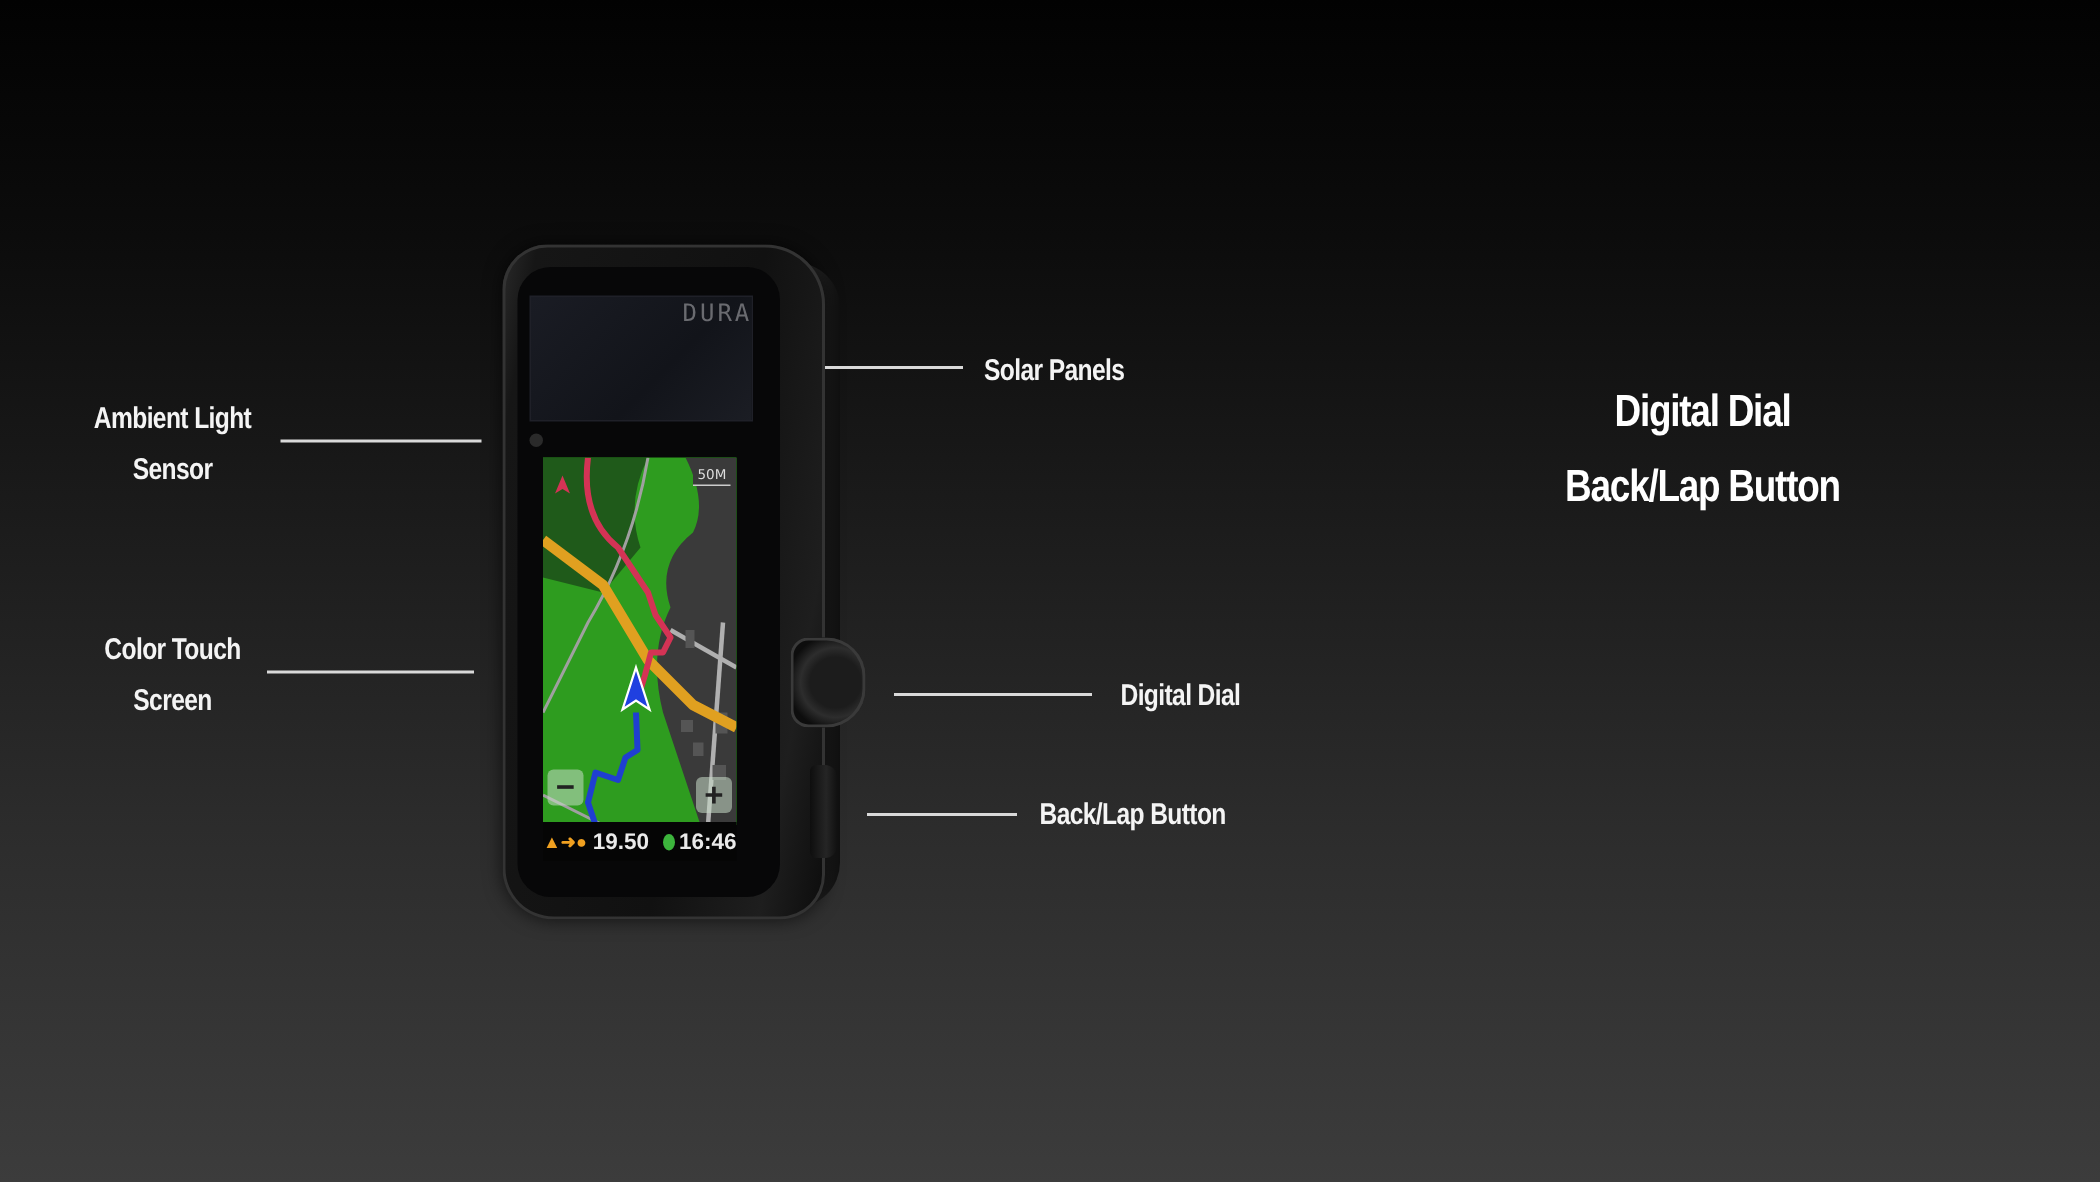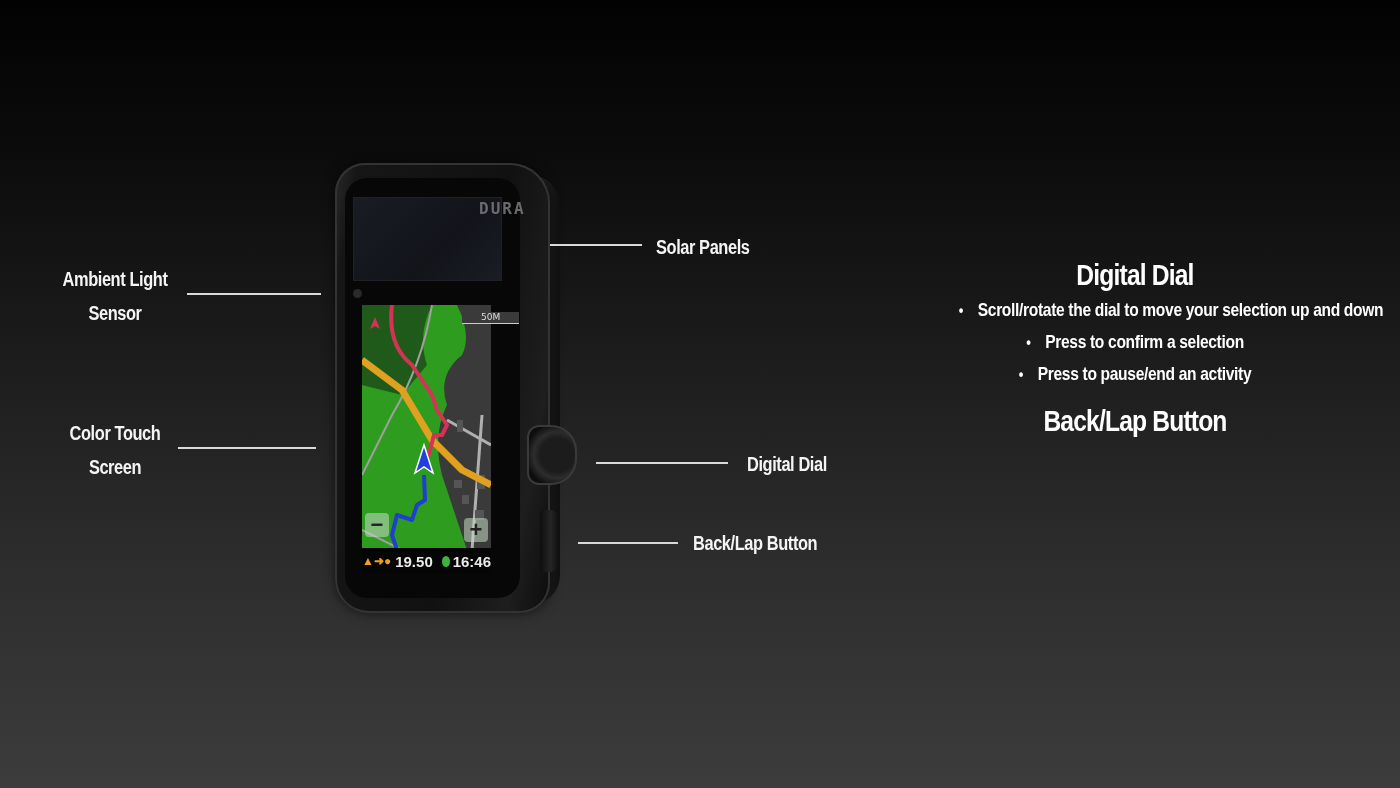--- a/index.html
+++ b/index.html
@@ -35,21 +35,21 @@
     position:absolute; left:345px; top:178px; width:175px; height:420px;
     background:#070708; border-radius: 22px;
   }
   .solar {
     position:absolute; left:353px; top:197px; width:147px; height:82px;
     background: linear-gradient(135deg, #1a1c24, #12141a 60%, #1b1d24);
     border:1px solid #1f2028;
   }
   .brand {
     position:absolute; left:455px; top:199px; font-family:"DejaVu Sans Mono", monospace;
-    font-size:16px; font-weight:bold; color:#6a6b70; letter-spacing:2px;margin-left:24px;
+    font-size:16px; font-weight:normal; color:#6a6b70; letter-spacing:2px;
   }
   .sensor {
     position:absolute; left:353px; top:289px; width:9px; height:9px; border-radius:50%;
     background:#2a2a2a;
   }
   .screen {
     position:absolute; left:362px; top:305px; width:129px; height:245px; overflow:hidden;
     background:#2e9c1f;
   }
   .statusbar {
@@ -69,21 +69,21 @@
     background: linear-gradient(90deg, #0e0e0e, #252525 60%, #111);
     border-radius: 4px 8px 8px 4px;
   }
   .zoombtn {
     position:absolute; width:24px; height:24px; border-radius:4px;
     background: rgba(200,220,200,0.55); color:#222; font-weight:bold; font-size:22px;
     display:flex; align-items:center; justify-content:center; line-height:1;
   }
   .scale {
     position:absolute; left:462px; top:312px; font-size:9px; color:#ddd;
-    border-bottom:1px solid #ccc; padding:0 19px 1px; font-family:"DejaVu Sans", sans-serif; background:#3a3a3a;
+    border-bottom:1px solid #ccc; padding:0 3px 1px; font-family:"DejaVu Sans", sans-serif; background:#3a3a3a;
   }
 
   
   .panel {
     position:absolute; left:920px; top:256px; width:430px; text-align:center;
   }
   .panel h2 {
     margin:0; font-family:"Liberation Sans Narrow","Liberation Sans",sans-serif;
     font-weight:bold; font-size:30px; letter-spacing:-1px; line-height:38px;
     transform: scaleX(0.82);
@@ -167,22 +167,17 @@
 
 <div class="leader" style="left:596px; top:462px; width:132px;"></div>
 <div class="label" style="left:747px; top:447px;">Digital Dial</div>
 
 <div class="leader" style="left:578px; top:542px; width:100px;"></div>
 <div class="label" style="left:693px; top:526px;">Back/Lap Button</div>
 
 <div class="panel">
   <div>
     <h2>Digital Dial</h2>
-    <ul>
-      <li>Scroll/rotate the dial to move your selection up and down</li>
-      <li>Press to confirm a selection</li>
-      <li>Press to pause/end an activity</li>
-    </ul>
   </div>
   <div class="section2">
     <h2>Back/Lap Button</h2>
   </div>
 </div>
 
 </body></html>

